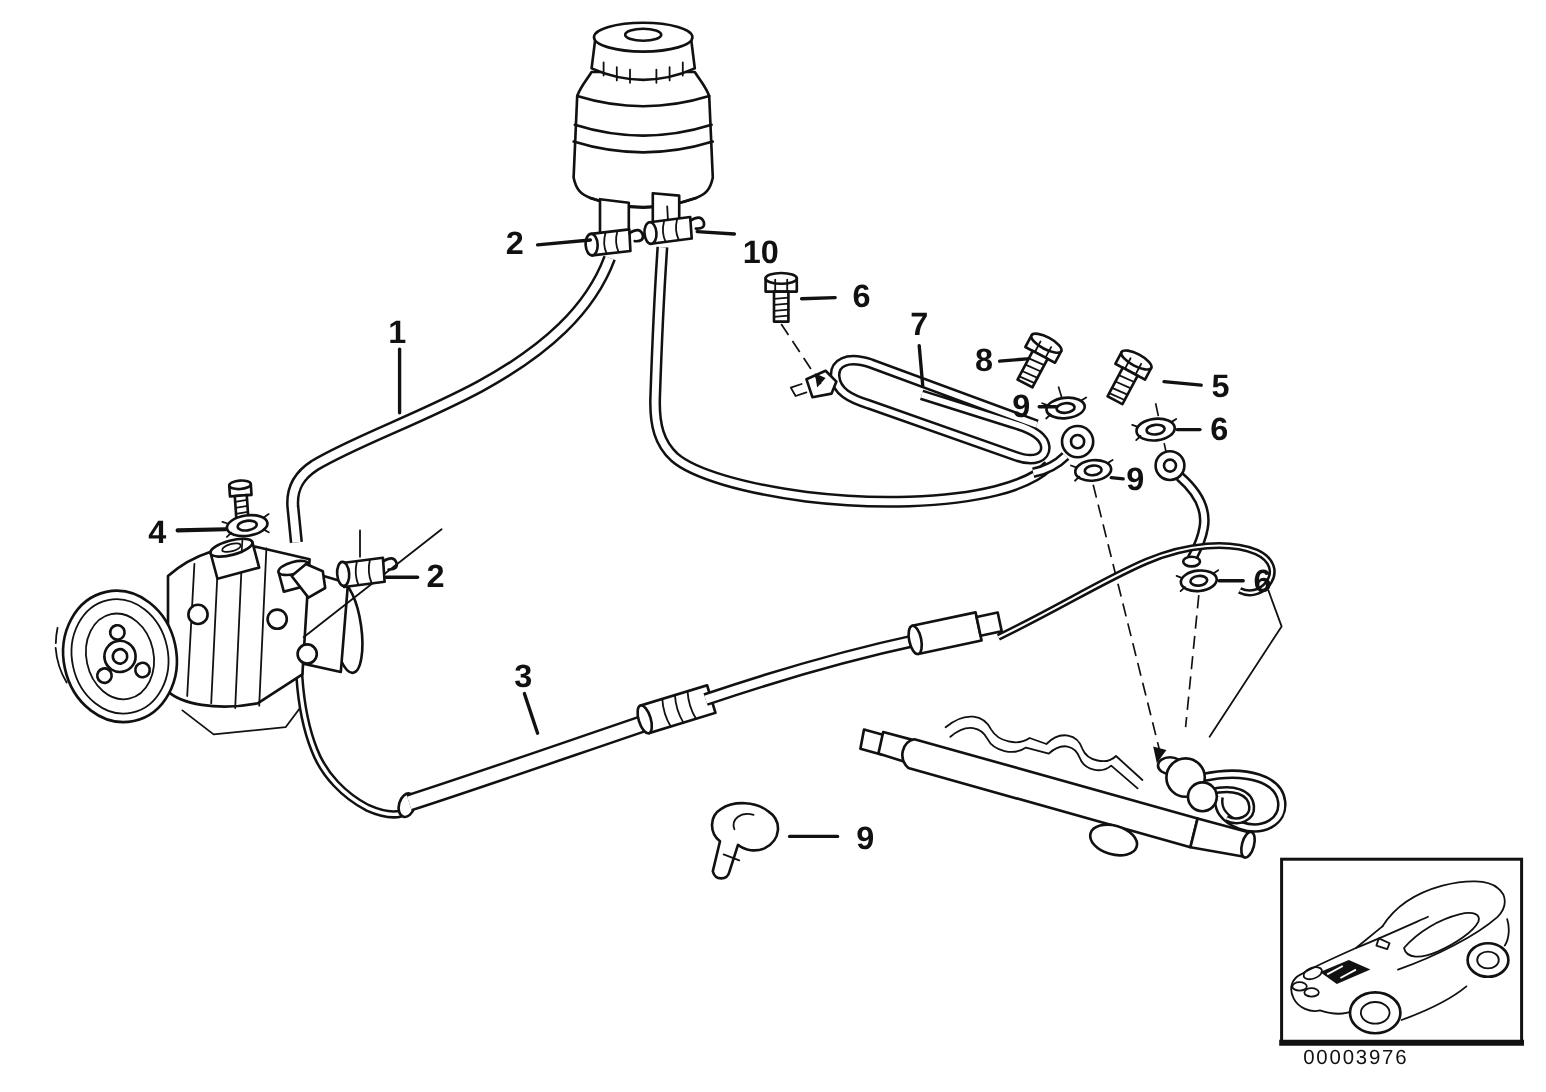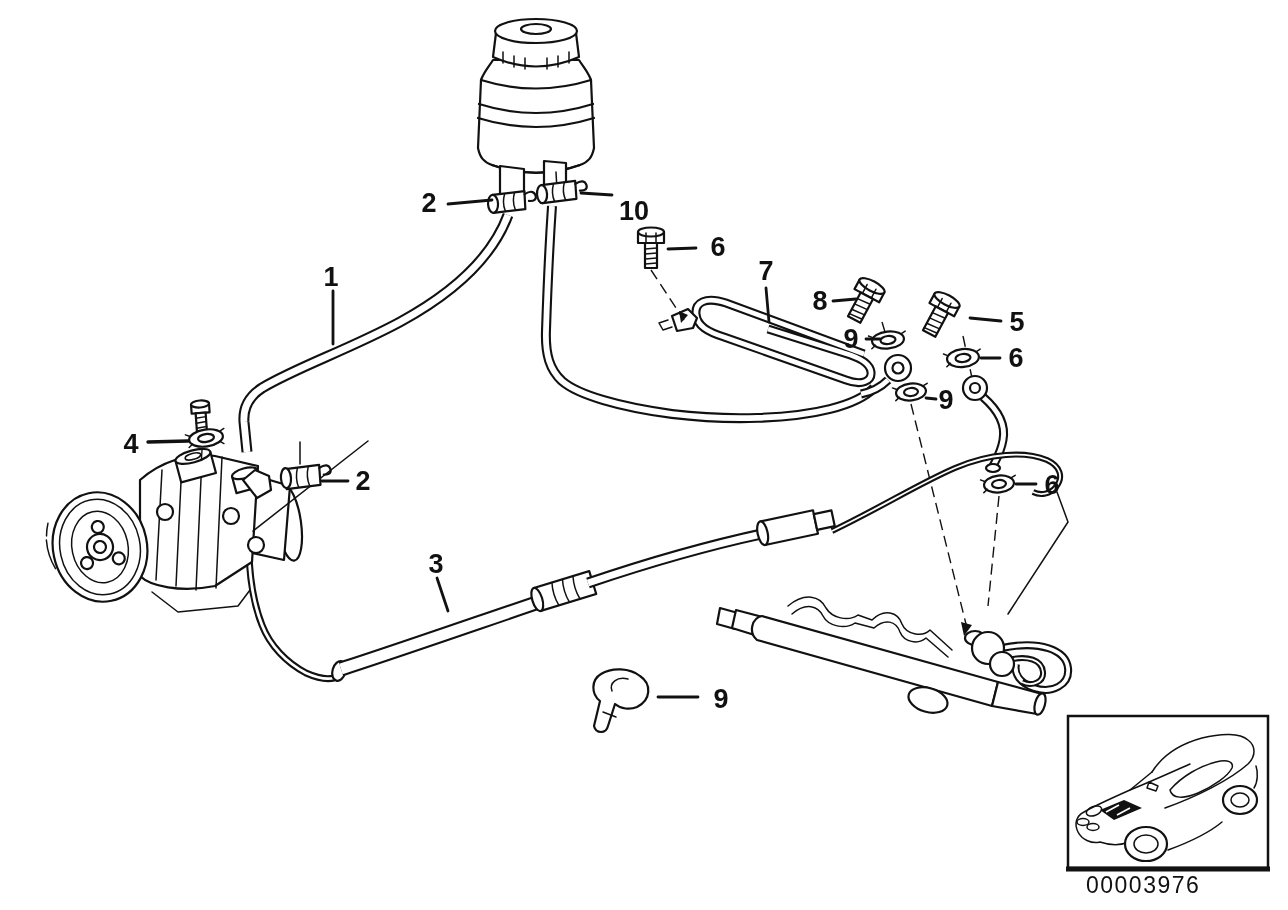--- a/index.html
+++ b/index.html
@@ -7,21 +7,21 @@
          font-family:"Liberation Sans",sans-serif;}
   svg{position:absolute;left:0;top:0;}
   .ln{stroke:#111;stroke-width:2.2;fill:none;stroke-linecap:round;stroke-linejoin:round;}
   .thin{stroke:#111;stroke-width:1.5;fill:none;stroke-linecap:round;stroke-linejoin:round;}
   .part{stroke:#111;stroke-width:2.2;fill:#fff;stroke-linejoin:round;}
   .dash{stroke:#111;stroke-width:1.4;fill:none;stroke-dasharray:11 6;}
   .leader{stroke:#111;stroke-width:2.8;fill:none;stroke-linecap:round;}
   .callout{position:absolute;transform:translate(-50%,-50%);font-weight:bold;
            font-size:27px;color:#111;letter-spacing:0px;white-space:nowrap;}
   .part-number{position:absolute;left:1086px;top:872px;width:184px;
-           font-size:23px;color:#111;letter-spacing:1.5px;}
+           font-size:17px;color:#111;letter-spacing:1.5px;}
 </style>
 </head>
 <body>
 
 <div class="stage">
 
 <svg width="1288" height="910" viewBox="0 0 1288 910">
 
   <g>
     <path class="tube" d="M508,215 C492,258 455,292 400,322 C350,349 295,368 262,388 C248,397 243,408 244,422 L247,452" stroke="#111" stroke-width="11" fill="none" stroke-linecap="butt"></path>

